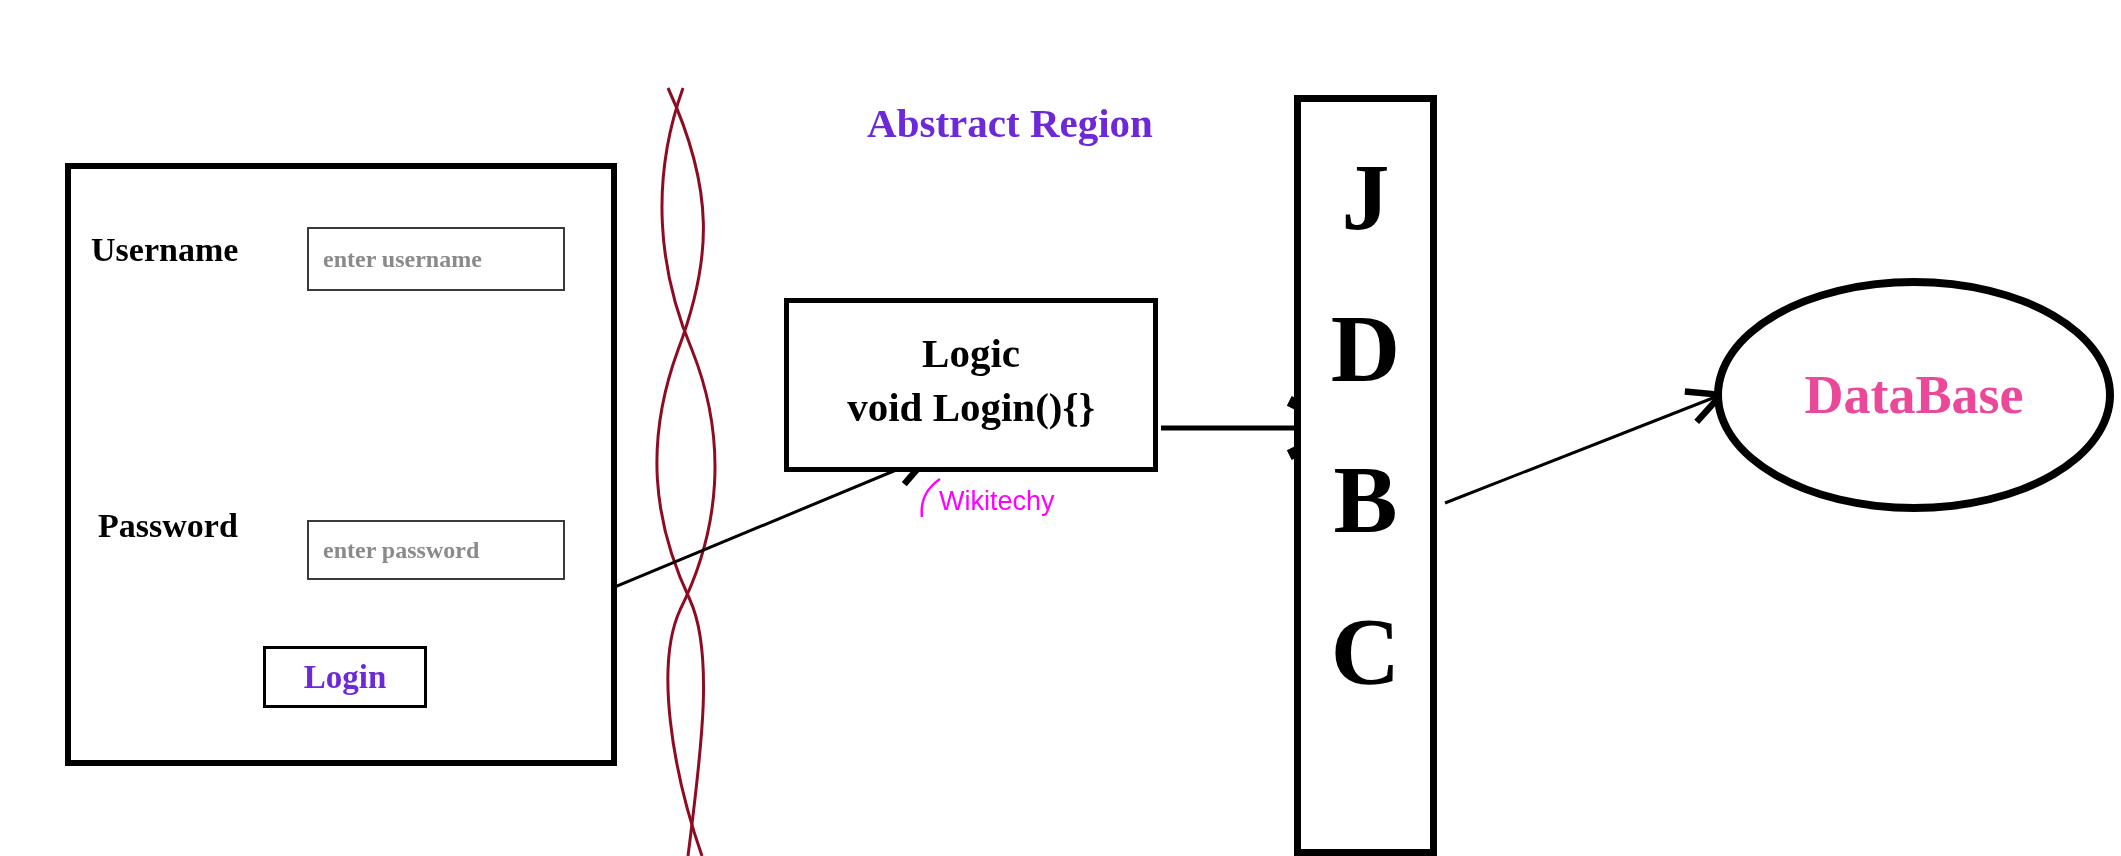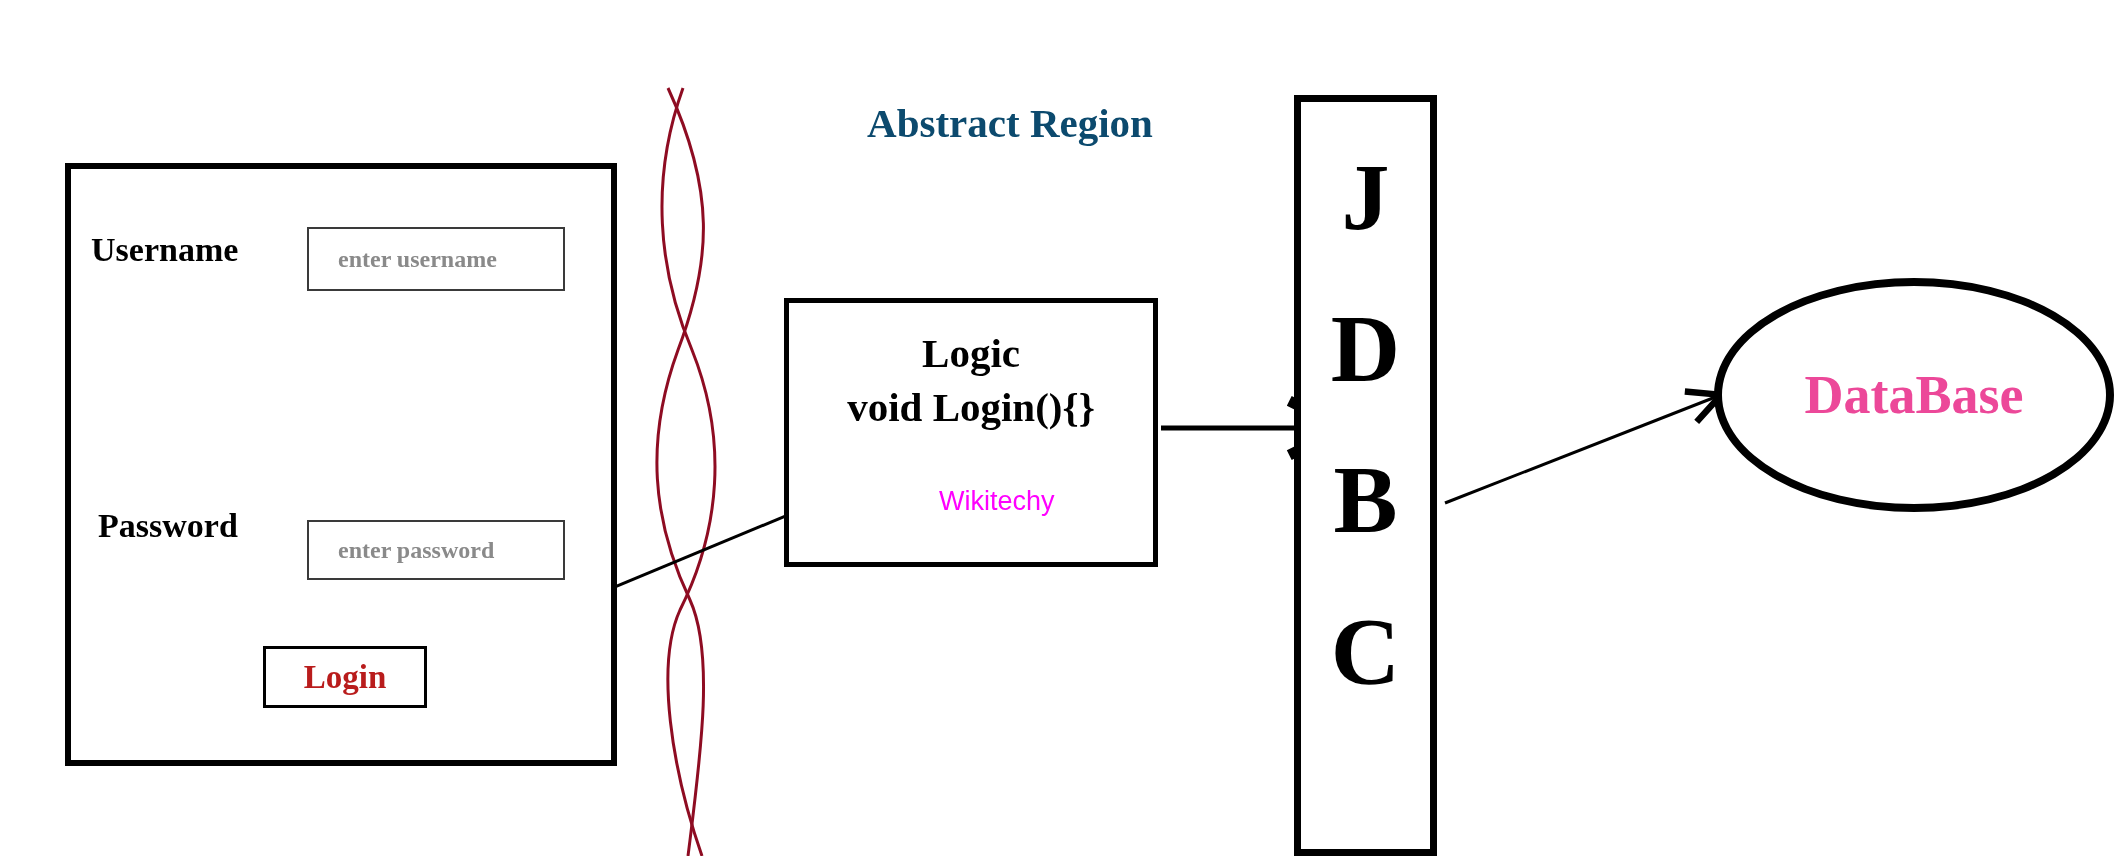--- a/index.html
+++ b/index.html
@@ -38,44 +38,44 @@
     position:absolute;
     font-weight:bold;font-size:34px;color:#000;
   }
   .label-username{left:20px;top:62px;}
   .label-password{left:27px;top:338px;}
   .form-field{
     position:absolute;left:236px;width:258px;height:64px;
     border:2px solid #3a3a3a;
     font-family:"Liberation Serif",serif;
     font-weight:bold;font-size:24px;color:#333;
-    padding:0 29px;outline:none;background:#fff;
+    padding:0 14px;outline:none;background:#fff;
   }
   .form-field::placeholder{
     color:var(--placeholder);font-weight:bold;
   }
   .field-username{top:58px;}
   .field-password{top:318px;height:60px;margin-top:33px;}
   .login-btn{
     position:absolute;left:192px;top:477px;width:164px;height:62px;
     border:3px solid var(--outline);background:#ffffff;
     font-family:"Liberation Serif",serif;
-    font-weight:bold;font-size:33px;color:#b91c1c;
+    font-weight:bold;font-size:33px;color:#6d28d9;
     cursor:pointer;
   }
   
   .abstract-heading{
     position:absolute;left:760px;top:100px;width:500px;
     text-align:center;
-    font-weight:bold;font-size:41px;color:#0c4a6e;
+    font-weight:bold;font-size:41px;color:#6d28d9;
     line-height:1.15;
   }
   
   .logic-box{
-    position:absolute;left:784px;top:298px;width:374px;height:269px;
+    position:absolute;left:784px;top:298px;width:374px;height:174px;
     border:5px solid var(--outline);background:#ffffff;
   }
   .logic-line{
     position:absolute;left:0;width:100%;text-align:center;
     font-weight:bold;font-size:41px;color:#000;
   }
   .logic-line1{top:26px;}
   .logic-line2{top:80px;}
   .watermark{
     position:absolute;left:150px;top:183px;

